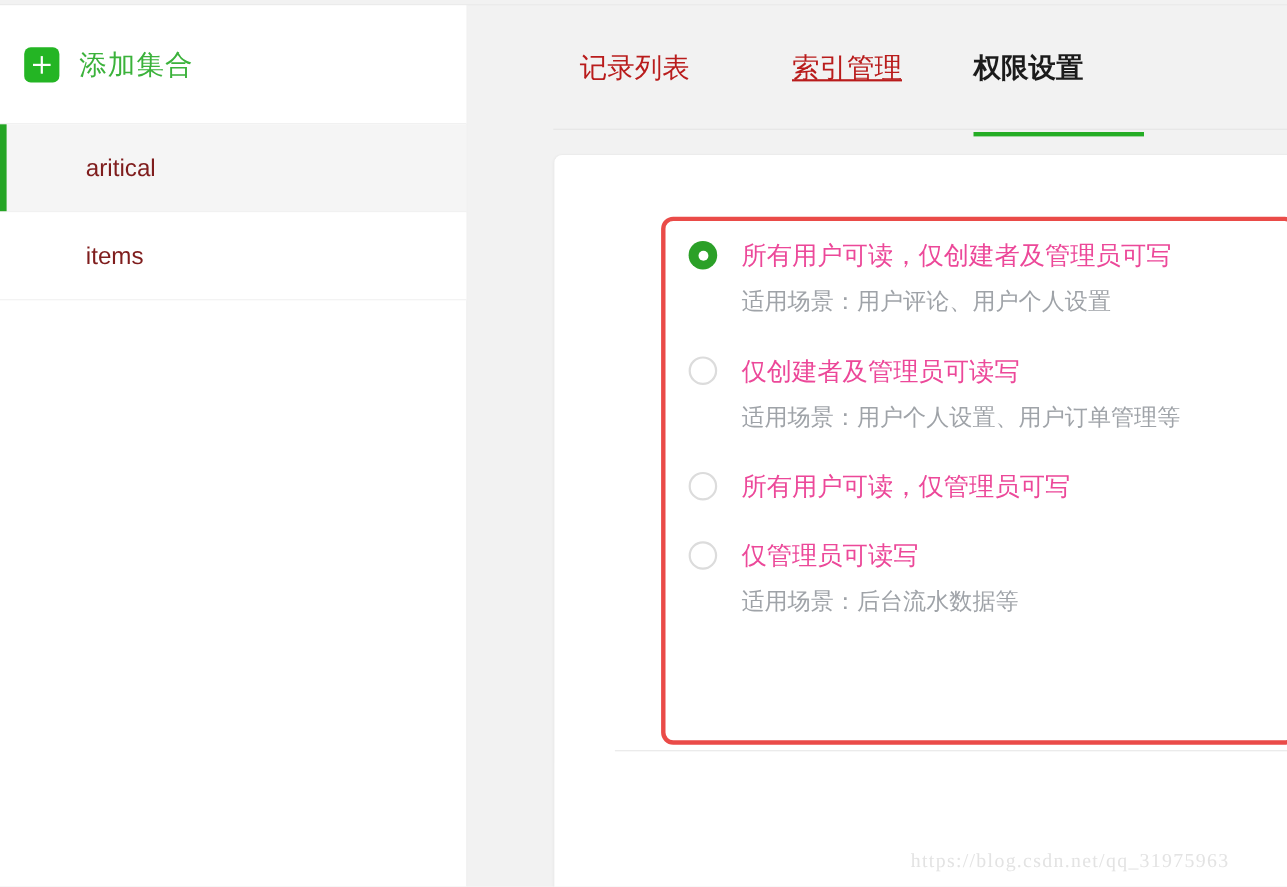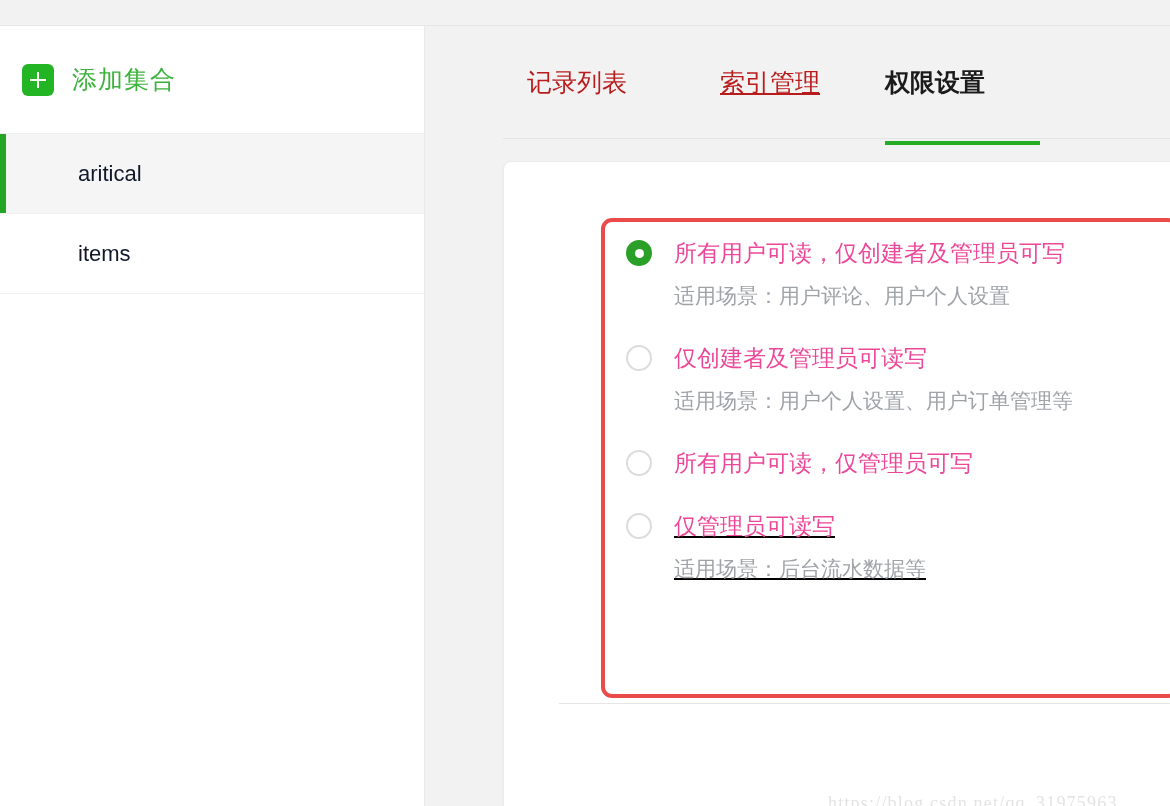--- a/index.html
+++ b/index.html
@@ -2,21 +2,21 @@
 <html><head>
 <meta charset="utf-8">
 <style>
   * { margin:0; padding:0; box-sizing:border-box; }
   html, body {
     width:1170px; height:806px;
     background:#f2f2f2;
     font-family:"Liberation Sans","DejaVu Sans",sans-serif;
     overflow:hidden;
   }
-  #root { position:relative; width:1170px; height:566px;margin-top:21px; }
+  #root { position:relative; width:1170px; height:566px; }
 
   
   .top-hairline {
     position:absolute; left:0; top:4px; width:1170px; height:1px;
     background:#e6e6e6;
   }
 
   
   .sidebar {
     position:absolute; left:0; top:5px; width:425px; height:801px;
@@ -49,21 +49,21 @@
     display:flex; align-items:center;
     background:#ffffff;
     border-bottom:1px solid #f0f0f0;
   }
   .coll-item.active { background:#f5f5f5; }
   .coll-item.active .rail {
     position:absolute; left:0; top:0; width:6px; height:100%;
     background:#24a524;
   }
   .coll-name {
-    margin-left:78px; font-size:22px; color:#0f172a;
+    margin-left:78px; font-size:22px; color:#7f1d1d;
     font-family:"Liberation Sans","DejaVu Sans",sans-serif;
   }
 
   
   .main { position:absolute; left:425px; top:5px; width:745px; height:801px; background:#f2f2f2; }
 
   .tabbar {
     position:absolute; left:0; top:0; width:745px; height:113px;
   }
   .tab-underline-track {
@@ -95,21 +95,21 @@
   .annot {
     position:absolute; left:97px; top:56px; width:578px; height:480px;
     border:4px solid #ea4b48;
     border-radius:11px;
     pointer-events:none;
   }
 
   
   .options { position:absolute; left:122px; top:76px; width:540px; }
   .opt { position:relative; margin-bottom:33px; }
-  .opt:last-child { margin-bottom:0;text-decoration:underline; }
+  .opt:last-child { margin-bottom:0; }
   .opt-row { display:flex; align-items:flex-start; }
   .radio {
     flex:0 0 auto;
     width:26px; height:26px; border-radius:50%;
     border:2px solid #dcdcdc; background:#ffffff;
     margin-top:2px;
     cursor:pointer;
   }
   .radio.sel {
     border:none;

